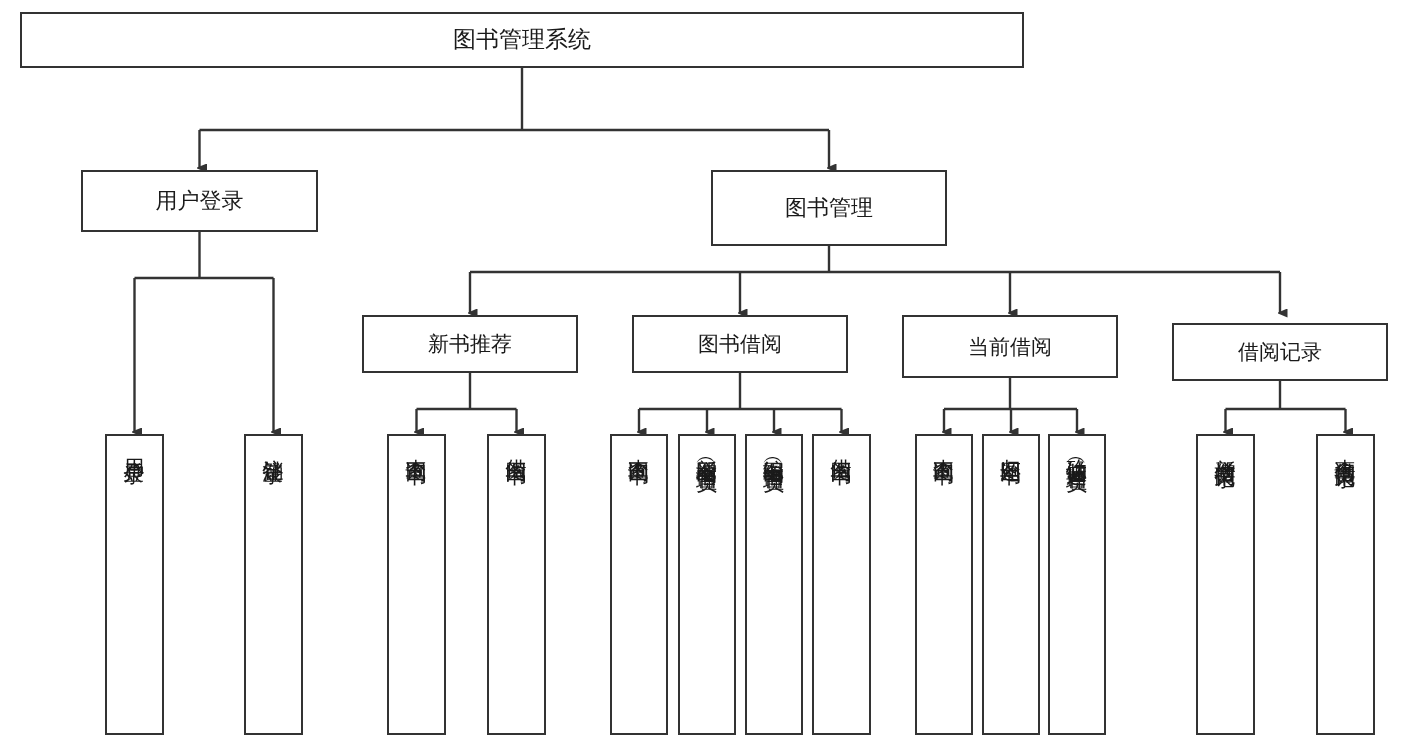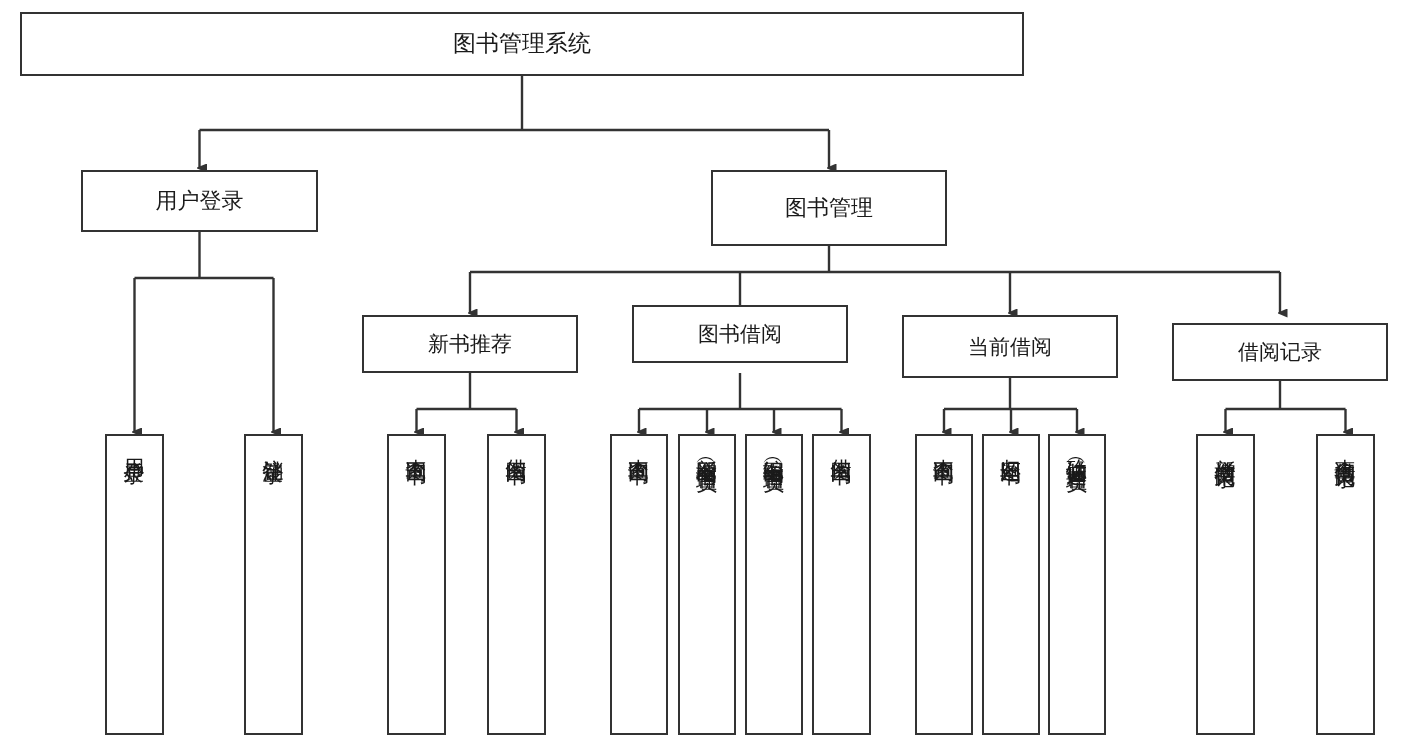--- a/index.html
+++ b/index.html
@@ -112,33 +112,33 @@
         <path d="M1011,409 L1011,432" marker-end="url(#arrow)"></path>
         <path d="M1077,409 L1077,432" marker-end="url(#arrow)"></path>
         <path d="M1280,373 L1280,409"></path>
         <path d="M1225.5,409 L1345.5,409"></path>
         <path d="M1225.5,409 L1225.5,432" marker-end="url(#arrow)"></path>
         <path d="M1345.5,409 L1345.5,432" marker-end="url(#arrow)"></path>
       </g>
   </svg>
 
   <div id="nodes">
-      <div class="node n-root" style="left: 20px; top: 12px; width: 1004px; height: 64px;">
+      <div class="node n-root" style="left: 20px; top: 12px; width: 1004px; height: 56px;">
         <span class="lbl">图书管理系统</span>
       </div>
       <div class="node n-l1" style="left: 81px; top: 170px; width: 237px; height: 62px;">
         <span class="lbl">用户登录</span>
       </div>
       <div class="node n-l1" style="left: 711px; top: 170px; width: 236px; height: 76px;">
         <span class="lbl">图书管理</span>
       </div>
       <div class="node n-l2" style="left: 362px; top: 315px; width: 216px; height: 58px;">
         <span class="lbl">新书推荐</span>
       </div>
-      <div class="node n-l2" style="left: 632px; top: 305px; width: 216px; height: 58px;">
+      <div class="node n-l2" style="left: 632px; top: 315px; width: 216px; height: 58px;">
         <span class="lbl">图书借阅</span>
       </div>
       <div class="node n-l2" style="left: 902px; top: 315px; width: 216px; height: 63px;">
         <span class="lbl">当前借阅</span>
       </div>
       <div class="node n-l2" style="left: 1172px; top: 323px; width: 216px; height: 58px;">
         <span class="lbl">借阅记录</span>
       </div>
       <div class="node n-leaf" style="left: 105px; top: 434px; width: 59px; height: 301px;">
         <span class="lbl">用户登录</span>

